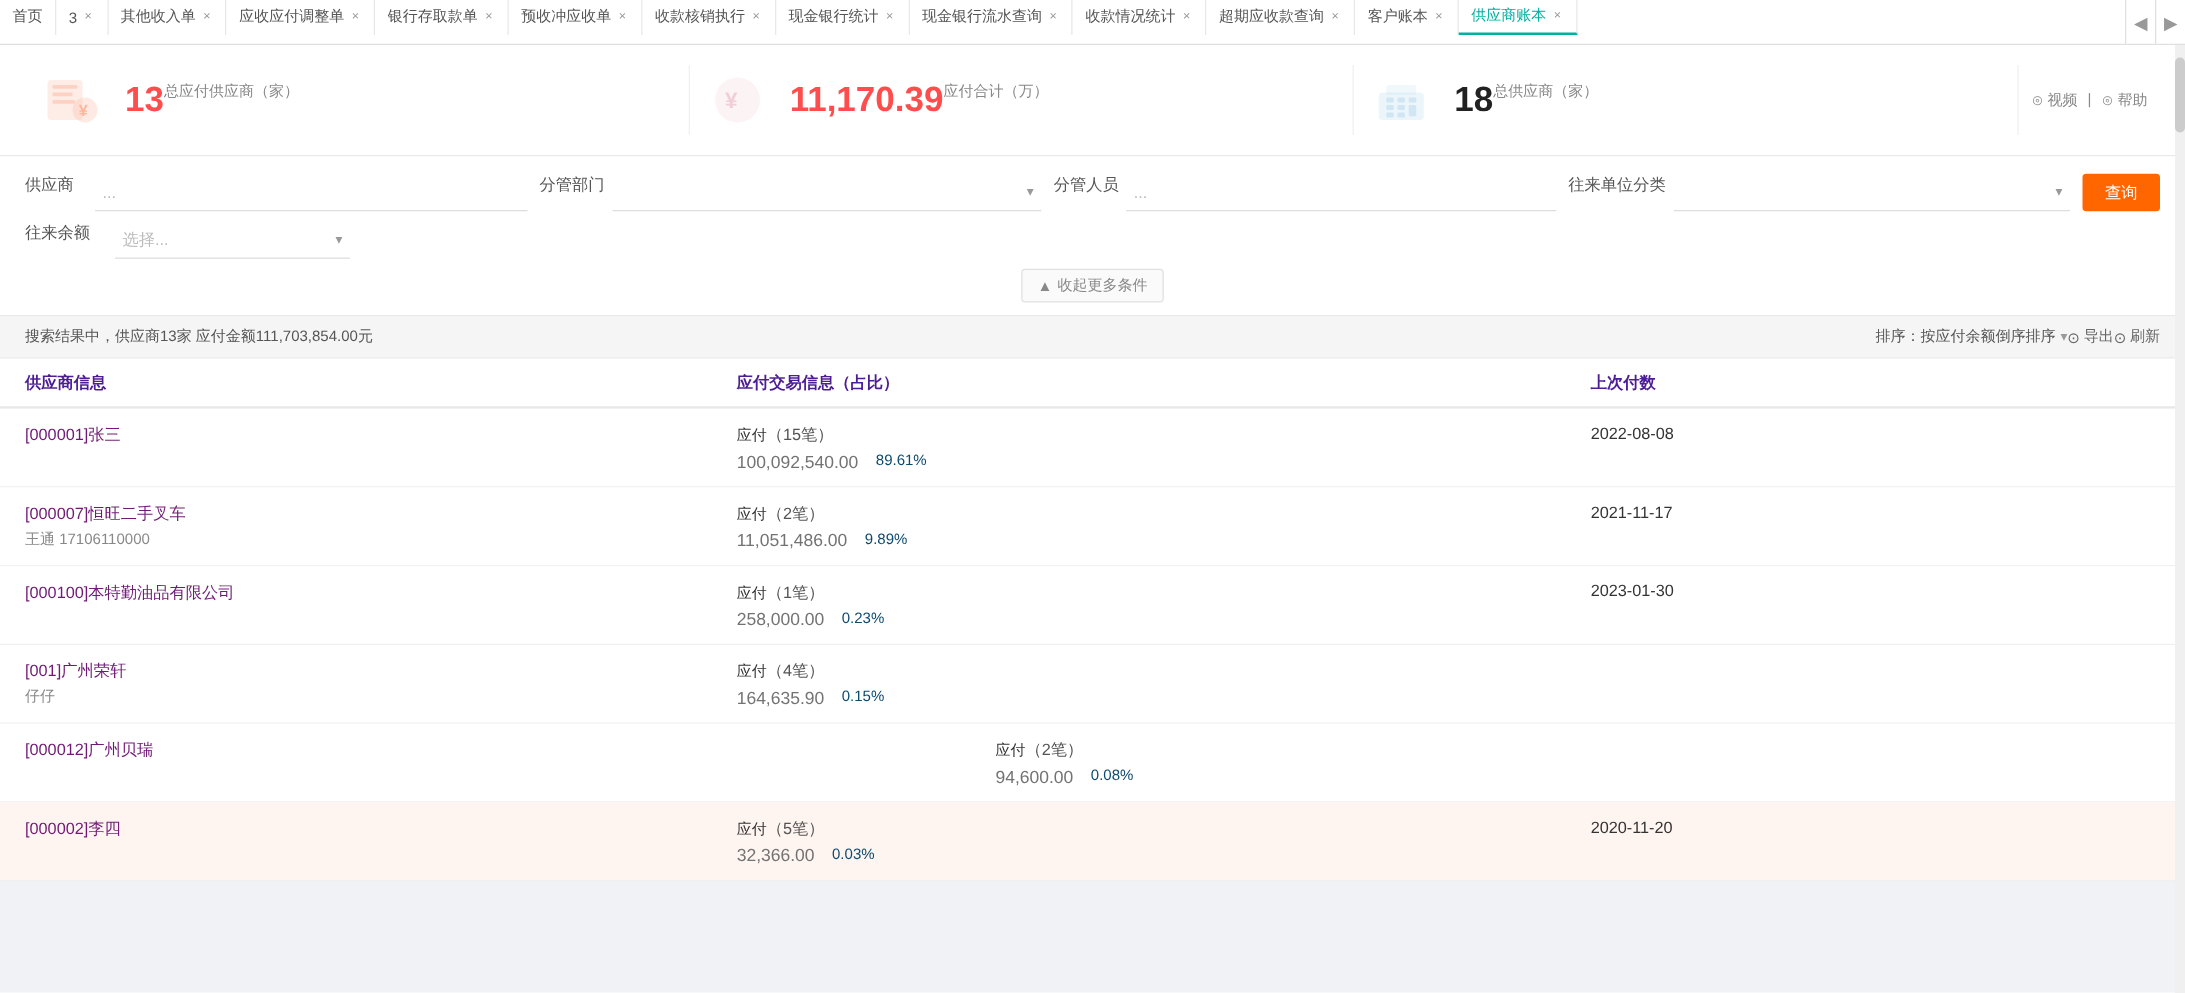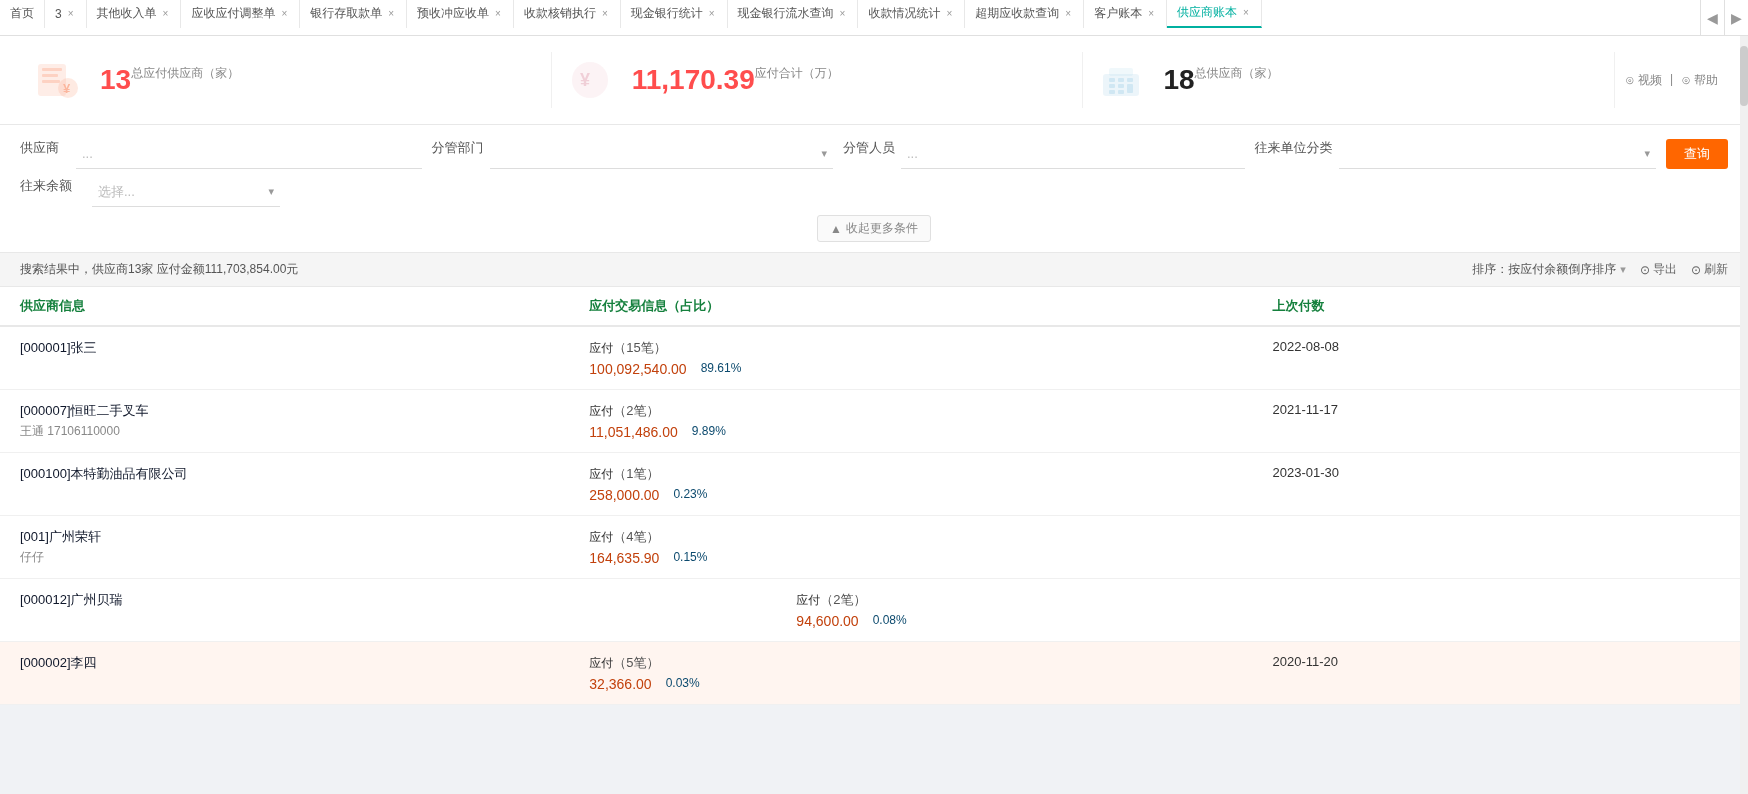--- a/index.html
+++ b/index.html
@@ -166,21 +166,20 @@
       justify-content: space-between;
       background: #f5f5f5;
       padding: 8px 20px;
       font-size: 12px;
       color: #555;
       border-bottom: 1px solid #e8e8e8;
     }
     .result-right {
       display: flex;
       align-items: center;
-      gap: 14px;
     }
     .sort-select {
       display: flex;
       align-items: center;
       gap: 4px;
       cursor: pointer;
       color: #555;
     }
     .btn-export, .btn-refresh {
       display: flex;
@@ -195,49 +194,49 @@
     .table-container {
       background: #fff;
       margin: 0;
     }
     .table-header {
       display: flex;
       padding: 10px 20px;
       border-bottom: 2px solid #e8e8e8;
       font-size: 13px;
       font-weight: bold;
-      color: #15803d;
+      color: #4c1d95;
       background: #fff;
     }
     .col-supplier { flex: 2.5; }
     .col-transaction { flex: 3; }
     .col-last-payment { flex: 2; }
 
     .table-row {
       display: flex;
       padding: 12px 20px;
       border-bottom: 1px solid #f0f0f0;
       align-items: flex-start;
       background: #fff;
     }
     .table-row.highlighted { background: #fff5f0; }
 
     .supplier-name {
-      color: #0f172a;
+      color: #701a75;
       cursor: pointer;
       font-size: 13px;
       text-decoration: none;
     }
     .supplier-contact { font-size: 12px; color: #888; margin-top: 3px; }
 
     .tx-label { font-size: 12px; color: #333; }
     .tx-count { color: #555; }
     .tx-amount {
       font-size: 14px;
-      color: #c2410c;
+      color: #737373;
       font-weight: 500;
       margin-top: 2px;
     }
     .tx-percent { font-size: 12px; color: #0c4a6e; margin-left: 14px; }
     .tx-row2 { display: flex; align-items: center; gap: 0; margin-top: 2px; }
 
     .last-date { font-size: 13px; color: #333; }
 
     
     .scroll-track {

